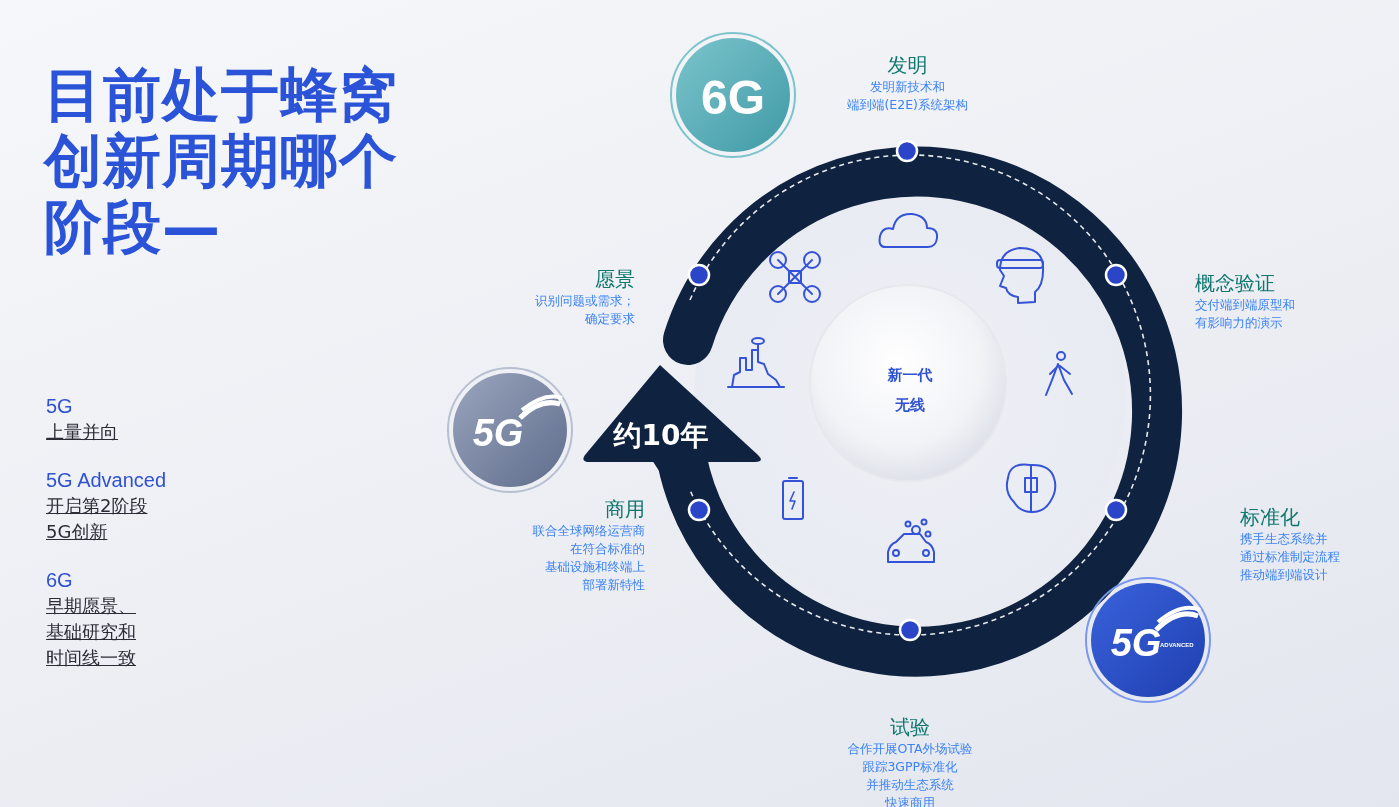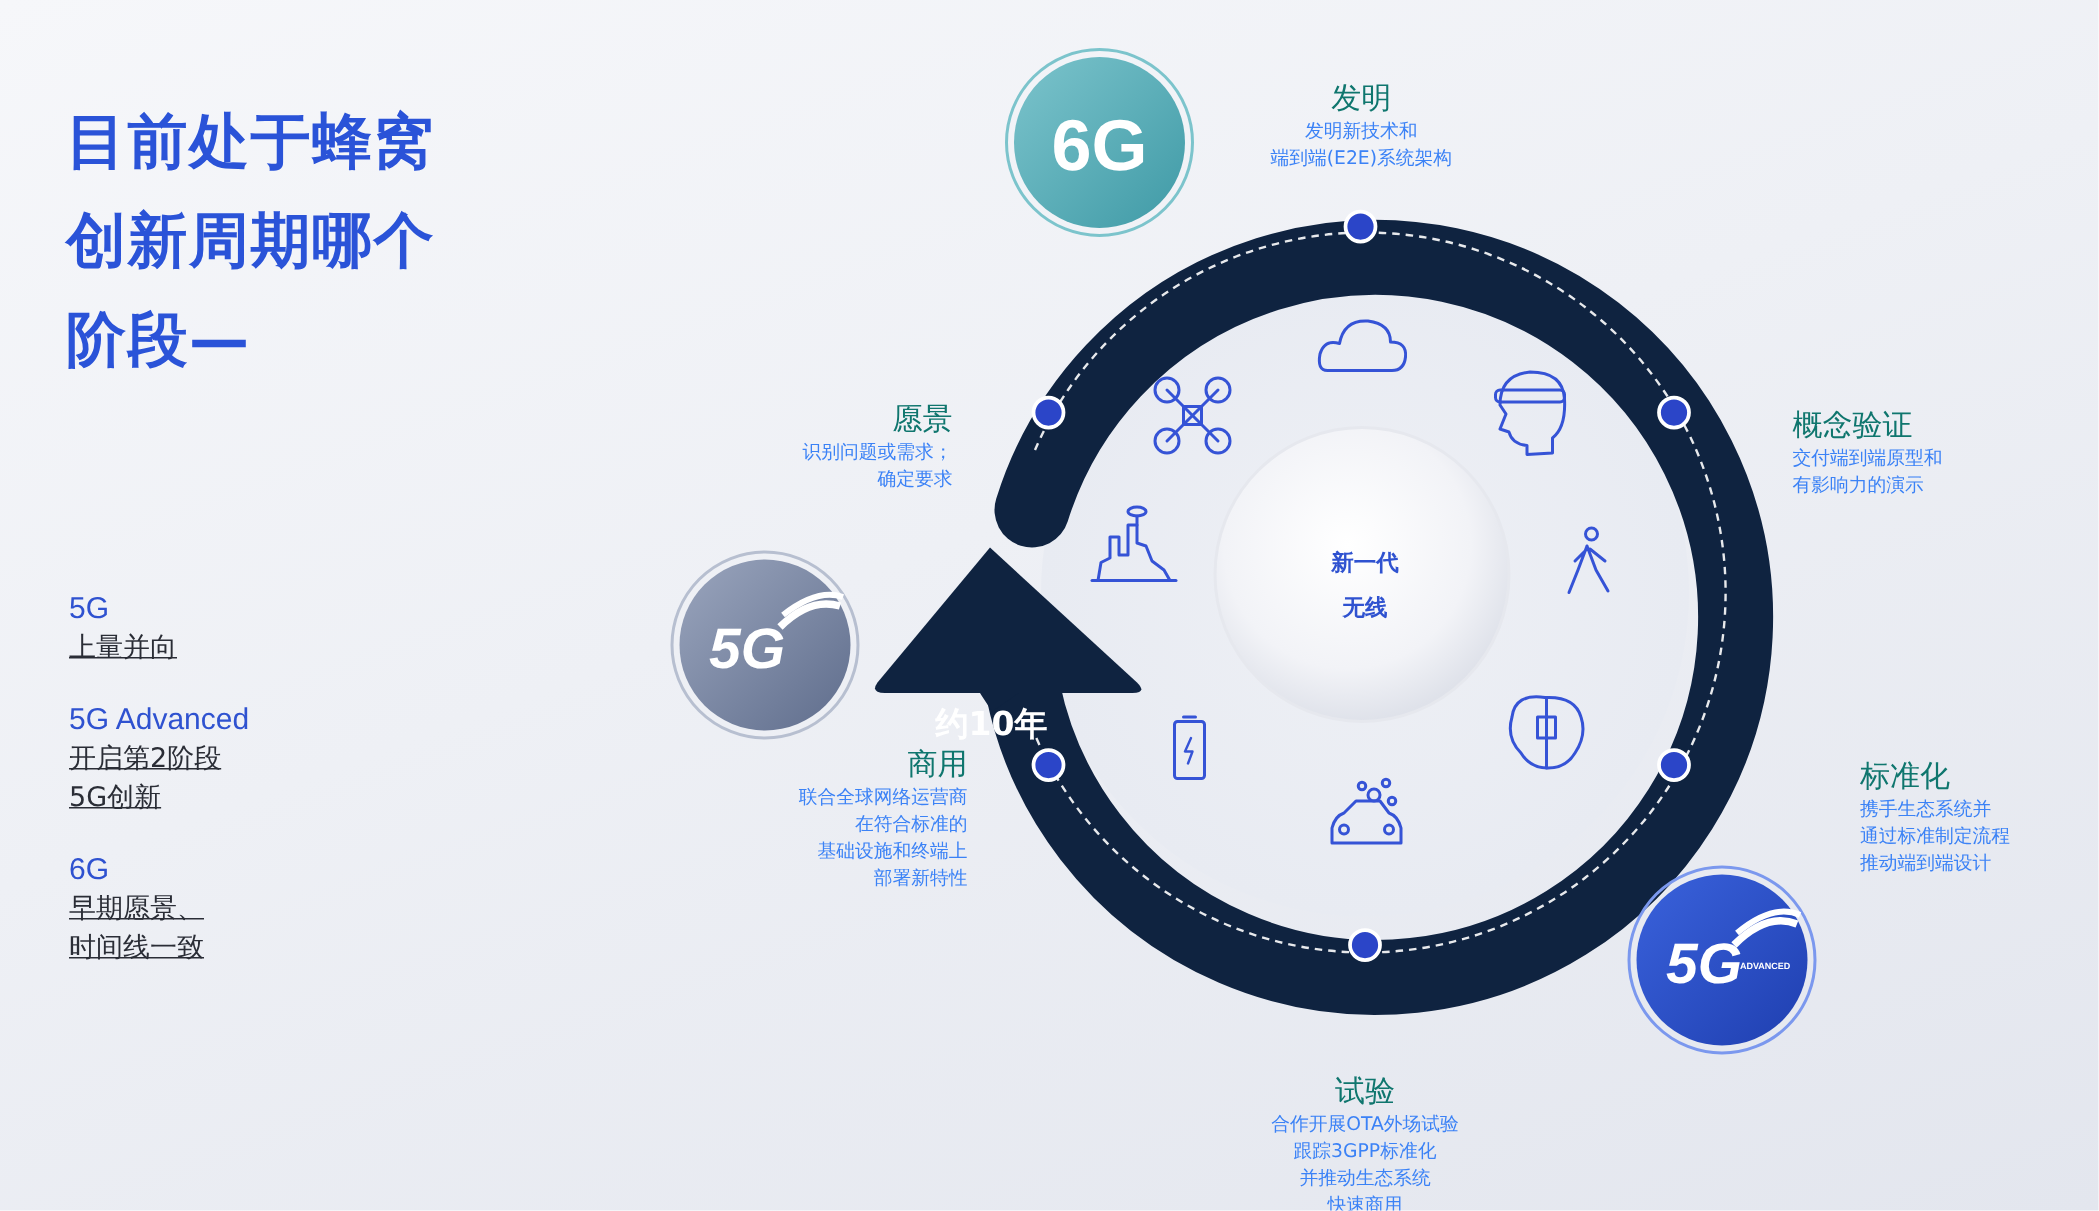--- a/index.html
+++ b/index.html
@@ -3,21 +3,21 @@
 <meta charset="utf-8">
 <style>
   html, body { margin:0; padding:0; }
   body {
     width:1399px; height:807px; overflow:hidden; position:relative;
     background: linear-gradient(160deg, #f6f7fa 0%, #eef0f5 45%, #e3e6ee 100%);
     font-family: "DejaVu Sans", "Liberation Sans", sans-serif;
   }
   .title {
     position:absolute; left:44px; top:62px; width:440px;
-    color:#2a53d8; font-weight:bold; font-size:40px; line-height:66px; letter-spacing:1px;
+    color:#2a53d8; font-weight:bold; font-size:58px; line-height:66px; letter-spacing:1px;
     font-family: "DejaVu Sans", sans-serif;
   }
   .legend { position:absolute; left:46px; top:393px; width:230px; }
   .legend-group { margin-bottom:22px; }
   .legend-head { color:#2f52d0; font-size:20px; line-height:26px; font-family:"Liberation Sans", sans-serif; }
   .legend-line { color:#2a2d36; font-size:18px; line-height:26px;text-decoration:underline; }
   .stage { position:absolute; }
   .stage .s-title { color:#0f766e; font-size:20px; font-weight:normal; line-height:26px; }
   .stage .s-desc { color:#3b82f6; font-size:12.5px; line-height:18px; }
   .stage.right { text-align:right; }
@@ -27,21 +27,21 @@
   .center-label {
     position:absolute; left:840px; top:360px; width:140px; text-align:center;
     color:#2f52d0; font-size:15px; line-height:30px; font-weight:bold;
   }
   .badge-label {
     position:absolute; color:#fff; font-weight:bold; font-style:italic;
     font-family:"Liberation Sans", sans-serif;
   }
   .years-label {
     position:absolute; left:586px; top:416px; width:150px; text-align:center;
-    color:#fff; font-size:22px; font-weight:bold; line-height:40px;margin-top:48px;
+    color:#fff; font-size:28px; font-weight:bold; line-height:40px;
   }
 </style>
 </head>
 <body>
 
 <div class="title">
   <div>目前处于蜂窝</div>
   <div>创新周期哪个</div>
   <div>阶段—</div>
 </div>
@@ -52,20 +52,21 @@
     <div class="legend-line">上量并向</div>
   </div>
   <div class="legend-group">
     <div class="legend-head">5G Advanced</div>
     <div class="legend-line">开启第2阶段</div>
     <div class="legend-line">5G创新</div>
   </div>
   <div class="legend-group">
     <div class="legend-head">6G</div>
     <div class="legend-line">早期愿景、</div>
+    <div class="legend-line">基础研究和</div>
     <div class="legend-line">时间线一致</div>
   </div>
 </div>
 
 <svg class="diagram" width="1399" height="807" viewBox="0 0 1399 807">
   <defs>
     <radialGradient id="centerGrad" cx="45%" cy="40%" r="60%">
       <stop offset="0%" stop-color="#ffffff"></stop>
       <stop offset="70%" stop-color="#f2f3f7"></stop>
       <stop offset="100%" stop-color="#dfe2ea"></stop>

